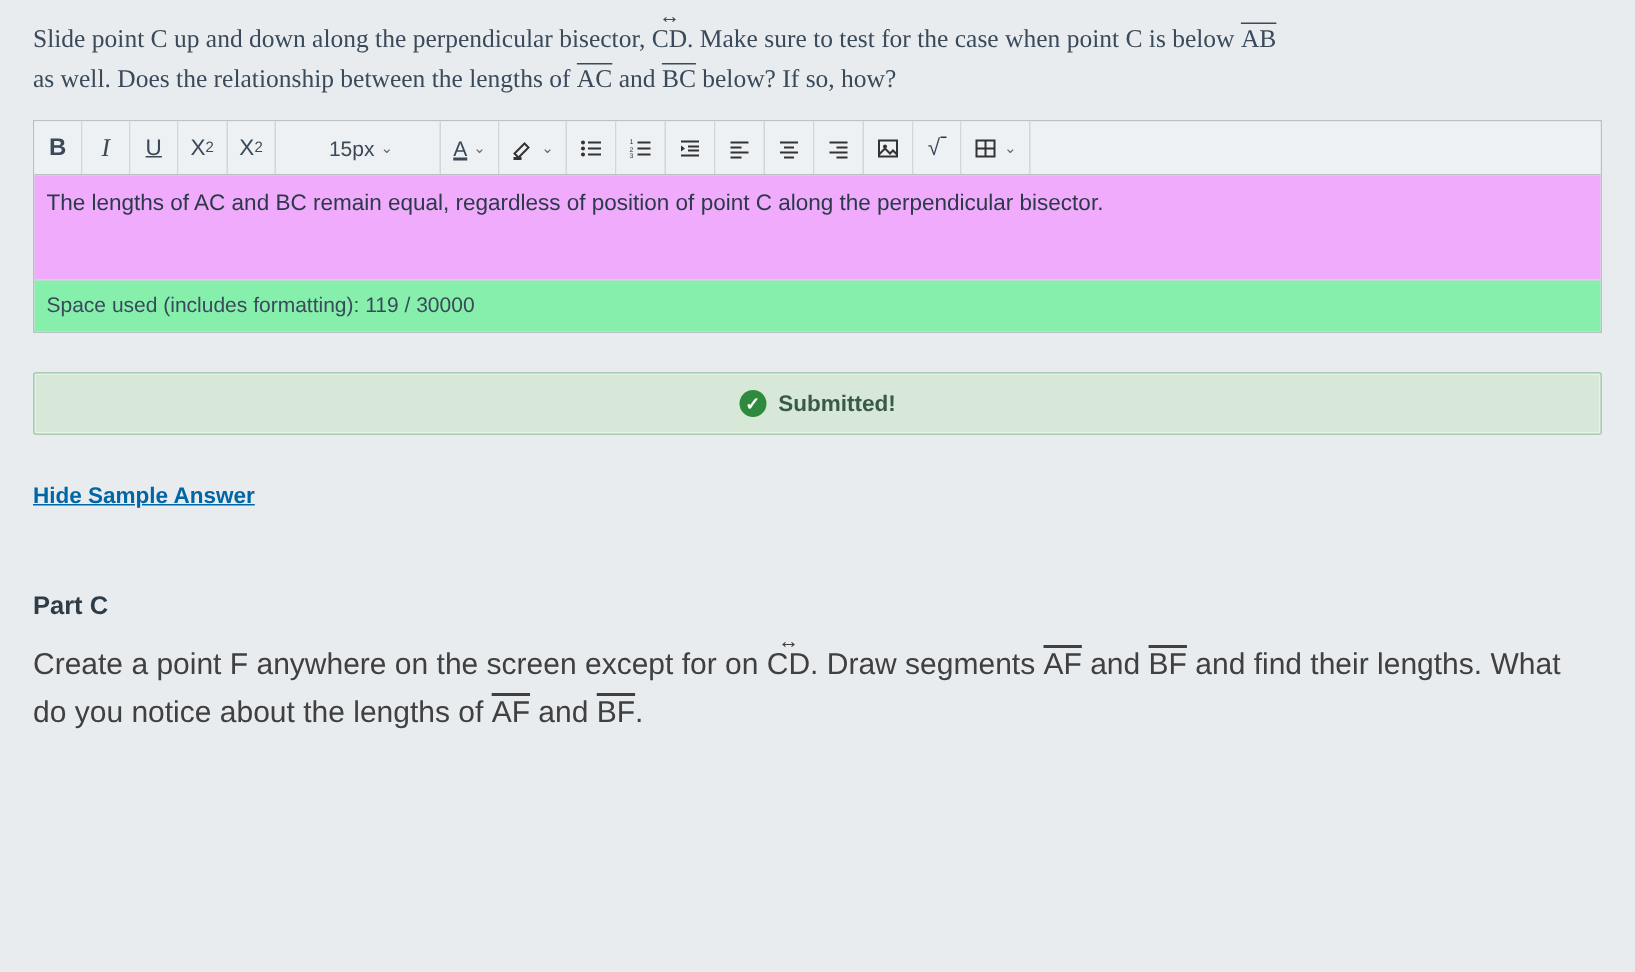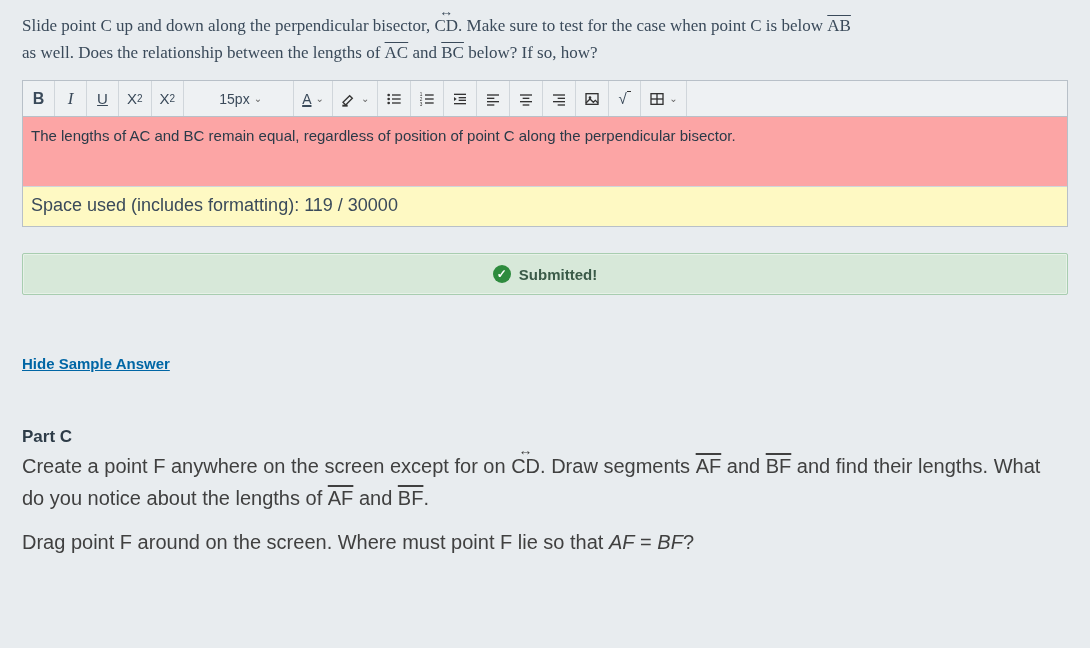--- a/index.html
+++ b/index.html
@@ -57,32 +57,32 @@
     border-right: 1px solid #d0d6db;
     cursor: pointer;
     min-width: 32px;
     background: #eef1f3;
     user-select: none;
   }
   .tb-sel { min-width: 110px; padding: 0 8px 0 12px; }
   .chev { font-size: 10px; color:#666; margin-left:4px;}
   .Aunder { text-decoration: underline; text-decoration-thickness:2px;}
   .content-area {
-    background: #fca5a5;
+    background: #f0abfc;
     min-height: 70px;
     padding: 10px 8px;
     font-size: 15px;
     color: #2a3a48;
     border-bottom:1px solid #d0d6db;
   }
   .space-used {
-    font-size: 18px;
+    font-size: 14px;
     color: #3a4a5a;
     padding: 8px 8px 10px 8px;
-    background:#fef9c3;
+    background:#86efac;
   }
   .submitted-bar {
     margin-top: 26px;
     border: 1px solid #a8cdb0;
     background: #d7e8d9;
     height: 42px;
     display:flex;
     align-items:center;
     justify-content:center;
     gap:8px;
@@ -97,33 +97,33 @@
     background:#2e8b3e; display:flex; align-items:center; justify-content:center;
     color:#fff; font-size:12px; font-weight:bold;
   }
   .hide-link {
     color: #0066a5;
     font-weight: 600;
     text-decoration: underline;
     font-size: 15px;
     cursor: pointer;
     display:inline-block;
-    margin-top: 60px;
+    margin-top: 32px;
   }
   .sample-answer {
     margin-top: 26px;
     font-size: 17px;
     line-height: 1.55;
     color: #3a4a5a;
   }
   .partc-head {
     font-weight: 700;
     font-size: 17px;
     margin-top: 54px;
-    margin-bottom: 3px;
+    margin-bottom: 13px;
     color:#2e3c48;
   }
   .partc-body {
     font-size: 20px;
     line-height: 1.6;
     color:#404040;
   }
   .math-i { font-style: italic; }
   svg.icon { width:16px; height:16px; }
 </style>
@@ -259,18 +259,15 @@
   <a class="hide-link">Hide Sample Answer</a>
 
   
 
   
   <div class="partc-head">Part C</div>
   <div class="partc-body">
     <p>
       <span>Create a point F anywhere on the screen except for on </span><span class="doublearrow">CD</span><span>. Draw segments </span><span class="overline">AF</span><span> and </span><span class="overline">BF</span><span> and find their lengths. What do you notice about the lengths of </span><span class="overline">AF</span><span> and </span><span class="overline">BF</span><span>.</span>
     </p>
-    <p style="margin-top:12px;">
-      <span>Drag point F around on the screen. Where must point F lie so that </span><span class="math-i">AF</span><span> = </span><span class="math-i">BF</span><span>?</span>
-    </p>
   </div>
 
 </div>
 
 </body></html>

